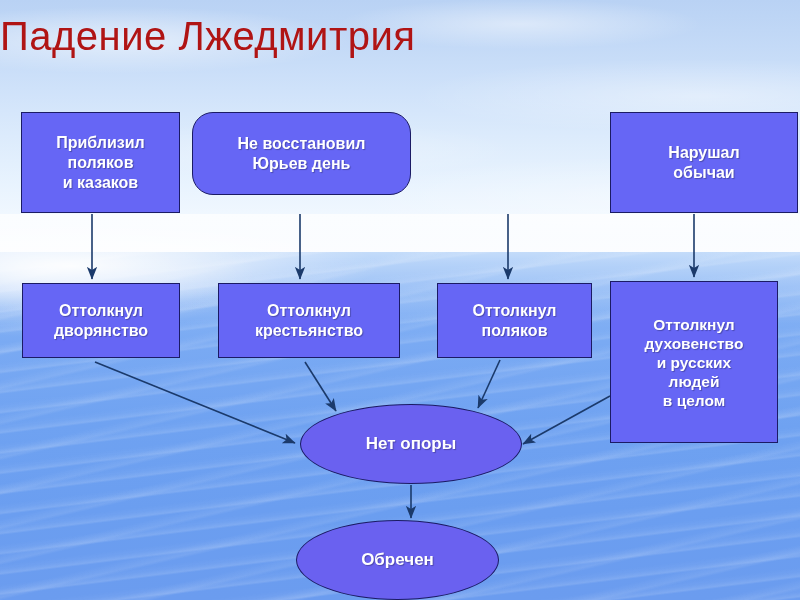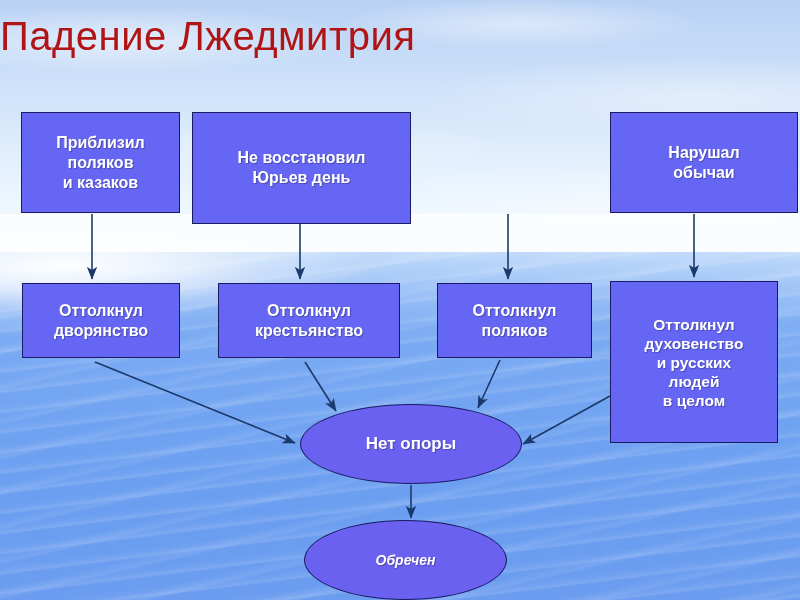--- a/index.html
+++ b/index.html
@@ -132,31 +132,31 @@
   }
   .ellipse {
     background: #6a61f0;
     border: 1px solid #1b1b64;
     border-radius: 50%;
   }
   .node span { display: block; white-space: pre-line; }
 
   
   #n1 { left: 21px;  top: 112px; width: 159px; height: 101px; }
-  #n2 { left: 192px; top: 112px; width: 219px; height: 112px; }
+  #n2 { left: 192px; top: 112px; width: 219px; height: 83px; border-radius: 21px; }
   #n3 { left: 424px; top: 112px; width: 168px; height: 101px; }
   #n4 { left: 610px; top: 112px; width: 188px; height: 101px; }
   
   #n5 { left: 22px;  top: 283px; width: 158px; height: 75px; }
   #n6 { left: 218px; top: 283px; width: 182px; height: 75px; }
   #n7 { left: 437px; top: 283px; width: 155px; height: 75px; }
   #n8 { left: 610px; top: 281px; width: 168px; height: 162px; }
   
   #n9  { left: 300px; top: 404px; width: 222px; height: 80px; font-size: 17px; }
-  #n10 { left: 304px; top: 520px; width: 203px; height: 80px; font-size: 14px; font-style: italic; }
+  #n10 { left: 296px; top: 520px; width: 203px; height: 80px; font-size: 17px; }
 
   #n1 { font-size: 16px; }
   #n8 { font-size: 15.5px; line-height: 19px; }
 </style>
 </head>
 <body>
 
 <div id="slide">
 
   <div class="bg-sky"></div>

